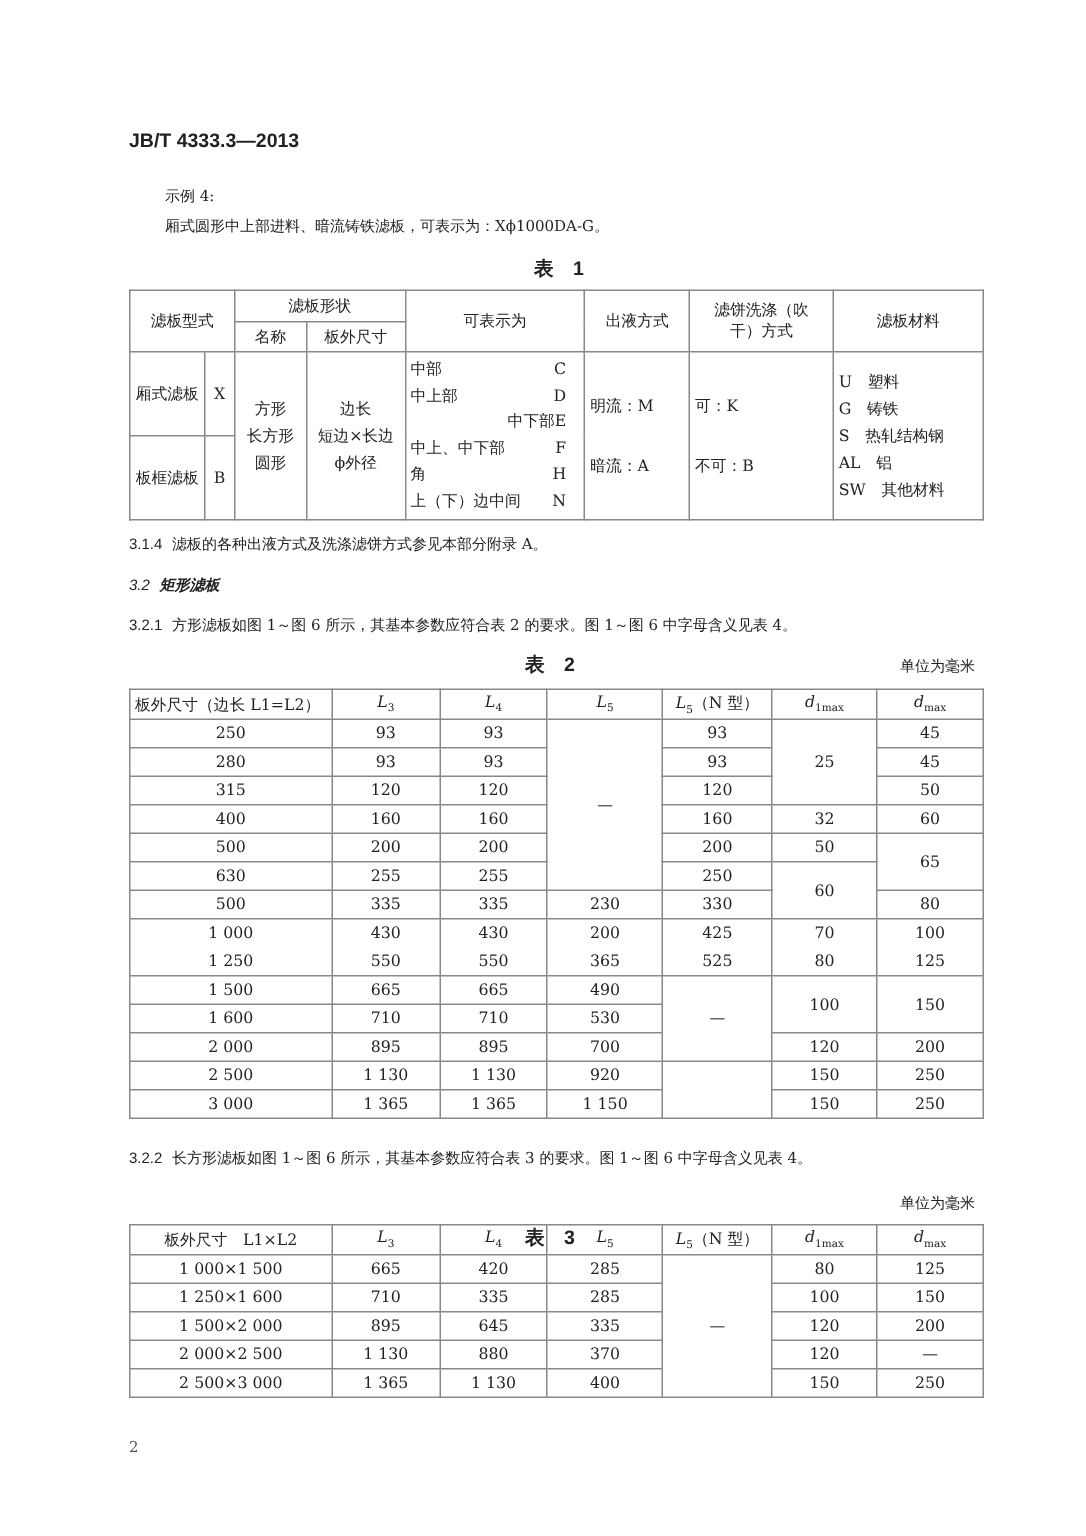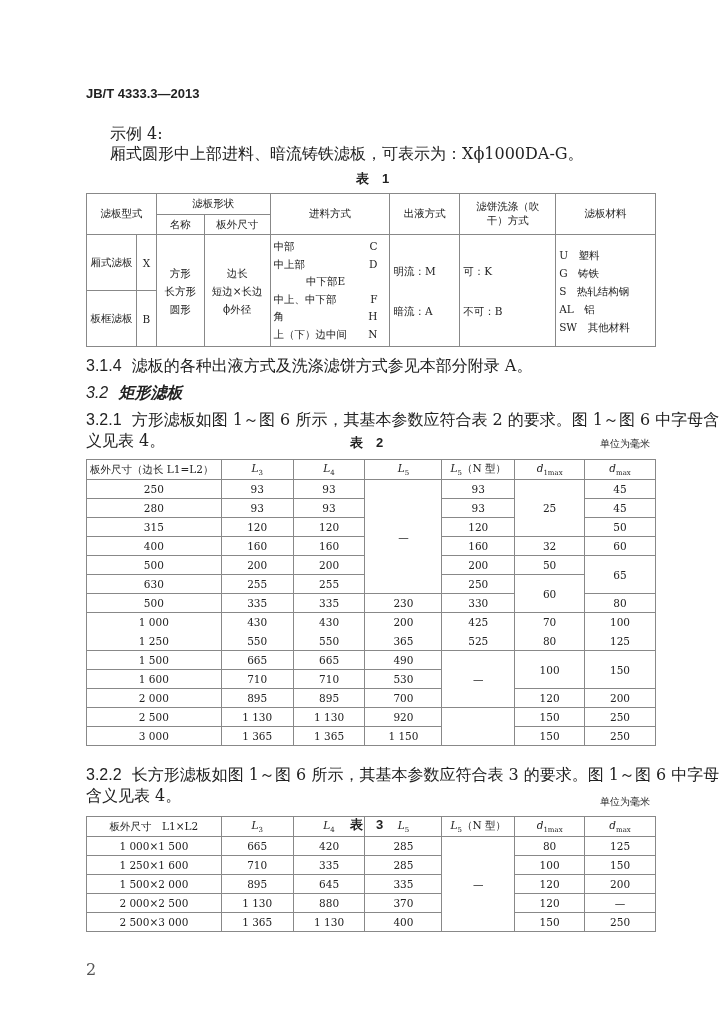--- a/index.html
+++ b/index.html
@@ -1,19 +1,19 @@
 <!DOCTYPE html>
 <html><head>
 <meta charset="utf-8">
 <style>
   html, body { margin:0; padding:0; background:#fff; }
   body { width:724px; height:1024px; position:relative; font-family:"DejaVu Serif", serif; color:#222; overflow:hidden; }
   .abs { position:absolute; }
   .header { left:86px; top:86px; font-family:"Liberation Sans", sans-serif; font-weight:bold; font-size:13px; }
-  .p { font-size:16px; }
+  .p { font-size:10px; }
   .sans { font-family:"Liberation Sans", sans-serif; }
   .cap { font-weight:bold; font-size:13px; }
   .unit { font-size:10px; }
   table { border-collapse:collapse; position:absolute; font-size:10.5px; }
   td, th { border:1px solid #888; text-align:center; font-weight:normal; padding:0; }
   .tbl-outer { border:1.5px solid #333; }
   .lft { text-align:left; padding-left:3px; }
   .sub { font-size:7px; vertical-align:sub; }
   i { font-style:italic; }
 </style>
@@ -35,21 +35,21 @@
       <col style="width:66px">
       <col style="width:120px">
       <col style="width:70px">
       <col style="width:96px">
       <col style="width:100px">
     </colgroup>
   <tbody>
       <tr style="height:21px">
     <td colspan="2" rowspan="2">滤板型式</td>
     <td colspan="2">滤板形状</td>
-    <td rowspan="2">进料方式</td>
+    <td rowspan="2">可表示为</td>
     <td rowspan="2">出液方式</td>
     <td rowspan="2" style="padding:0 10px">滤饼洗涤（吹干）方式</td>
     <td rowspan="2">滤板材料</td>
   </tr>
   <tr style="height:20px">
     <td>名称</td>
     <td>板外尺寸</td>
   </tr>
   <tr style="height:56px">
     <td>厢式滤板</td>
@@ -62,21 +62,21 @@
 ϕ外径</td>
     <td rowspan="2" class="lft" style="line-height:17.5px">
       <div style="display:flex;justify-content:space-between;padding-right:12px">
             <span>中部</span>
             <span>C</span>
           </div>
       <div style="display:flex;justify-content:space-between;padding-right:12px">
             <span>中上部</span>
             <span>D</span>
           </div>
-      <div style="display:flex;justify-content:center;padding-right:12px">
+      <div style="display:flex;justify-content:flex-end;padding-right:12px">
             <span>中下部</span>
             <span>E</span>
           </div>
       <div style="display:flex;justify-content:space-between;padding-right:12px">
             <span>中上、中下部</span>
             <span>F</span>
           </div>
       <div style="display:flex;justify-content:space-between;padding-right:12px">
             <span>角</span>
             <span>H</span>

